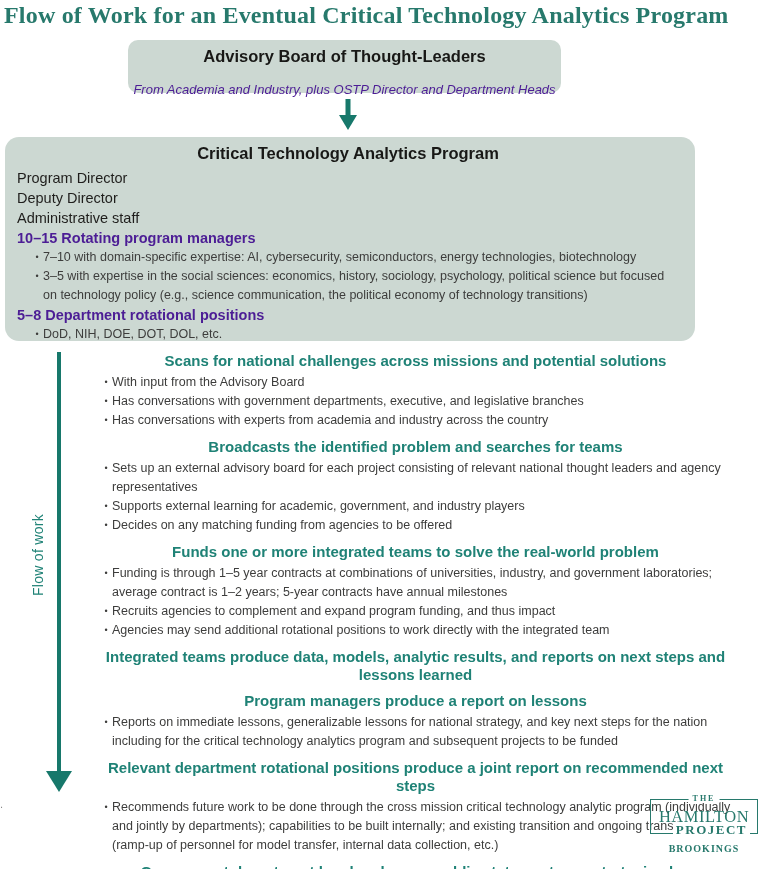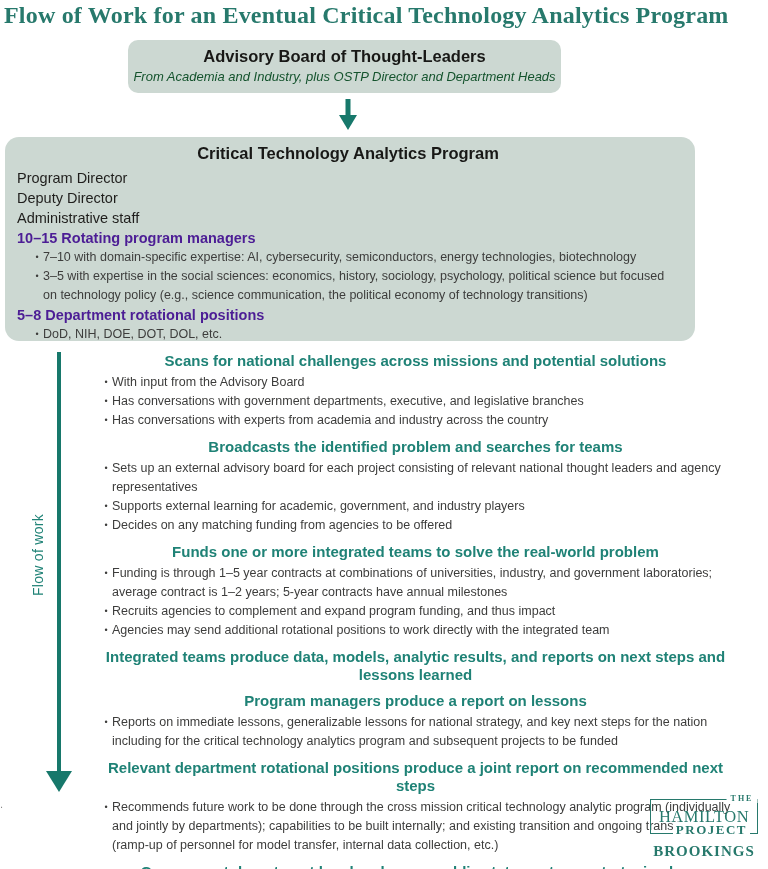--- a/index.html
+++ b/index.html
@@ -10,21 +10,21 @@
     position:absolute; left:4px; top:2px; width:760px;
     font-family:"Liberation Serif", serif;
     font-size:24px; font-weight:700; color:#27796c; letter-spacing:0.2px;
   }
 
   .advisory-box {
     position:absolute; left:128px; top:40px; width:433px; height:53px;
     background:#ccd8d2; border-radius:10px; text-align:center; padding-top:7px;
   }
   .advisory-title { font-size:16.5px; font-weight:700; color:#181816; }
-  .advisory-subtitle { font-size:13px; font-style:italic; color:#14532d; margin-top:3px; }
+  .advisory-subtitle { font-size:13px; font-style:italic; color:#4c1d95; margin-top:16px; }
 
   .down-arrow { position:absolute; left:335px; top:99px; }
 
   .program-box {
     position:absolute; left:5px; top:137px; width:690px; height:204px;
     background:#ccd8d2; border-radius:14px; padding:7px 16px 0 12px;
   }
   .program-title { text-align:center; font-size:16.5px; font-weight:700; color:#181816; margin-bottom:5px; }
   .staff-line { font-size:14.5px; line-height:20px; color:#1f1e1c; }
   .group-heading { font-size:14.5px; font-weight:700; line-height:20px; color:#4c1d95; }
@@ -51,28 +51,28 @@
 
   .stray-mark { position:absolute; left:0px; top:798px; font-size:11px; color:#8a8a8a; }
 
   .logo {
     position:absolute; right:10px; top:799px; width:108px; text-align:center;
     color:#27796c; font-family:"Liberation Serif", serif;
   }
   .logo-box { position:relative; border:1.6px solid #27796c; padding:7px 2px 6px 2px; }
   .logo-the {
     position:absolute; top:-6px; left:50%; transform:translateX(-50%);
-    background:#ffffff; padding:0 4px; font-size:8px; font-weight:700; letter-spacing:2px;margin-left:38px;
+    background:#ffffff; padding:0 4px; font-size:8px; font-weight:700; letter-spacing:2px;
   }
   .logo-hamilton { font-size:16.5px; font-weight:400; letter-spacing:0.5px; }
   .logo-project {
     position:absolute; bottom:-5px; right:7px;
     background:#ffffff; padding:0 3px; font-size:13px; font-weight:700; letter-spacing:1.5px;
   }
-  .logo-brookings { margin-top:9px; font-size:15px; font-weight:700; letter-spacing:1px; }
+  .logo-brookings { margin-top:9px; font-size:10px; font-weight:700; letter-spacing:1px; }
 </style>
 </head>
 <body>
 
 <div class="page-title">Flow of Work for an Eventual Critical Technology Analytics Program</div>
 
 <div class="advisory-box">
   <div class="advisory-title">Advisory Board of Thought-Leaders</div>
   <div class="advisory-subtitle">From Academia and Industry, plus OSTP Director and Department Heads</div>
 </div>

